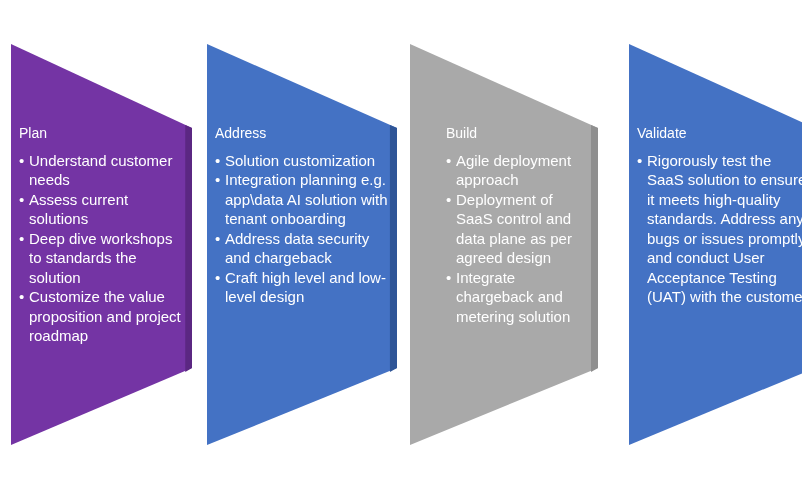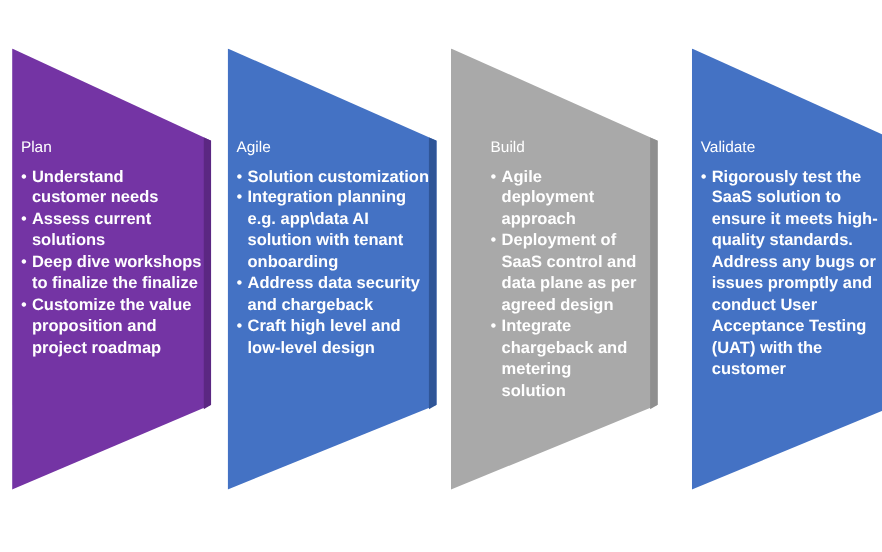--- a/index.html
+++ b/index.html
@@ -62,21 +62,20 @@
     color: #ffffff;
   }
   .marker {
     flex: none;
     width: 10px;
     line-height: 1.3;
   }
   .bullet-text {
     flex: 1 1 auto;
     min-width: 0;
-    font-weight: bold;
   }
 </style>
 </head>
 <body>
 
 <div class="canvas">
 
   <div class="col col-0">
     <svg class="shape" viewBox="0 0 188 402" preserveAspectRatio="none" aria-hidden="true">
       <polygon points="0,0 188,84 188,324 0,401" fill="#7434A4"></polygon>
@@ -88,37 +87,37 @@
         <li>
           <span class="marker">•</span>
           <span class="bullet-text">Understand customer needs</span>
         </li>
         <li>
           <span class="marker">•</span>
           <span class="bullet-text">Assess current solutions</span>
         </li>
         <li>
           <span class="marker">•</span>
-          <span class="bullet-text">Deep dive workshops to finalize the finalize</span>
+          <span class="bullet-text">Deep dive workshops to standards the solution</span>
         </li>
         <li>
           <span class="marker">•</span>
           <span class="bullet-text">Customize the value proposition and project roadmap</span>
         </li>
       </ul>
     </div>
   </div>
 
   <div class="col col-1">
     <svg class="shape" viewBox="0 0 188 402" preserveAspectRatio="none" aria-hidden="true">
       <polygon points="0,0 188,84 188,324 0,401" fill="#4472C4"></polygon>
       <polygon points="181,81 188,84 188,324 181,328" fill="#2F5597"></polygon>
     </svg>
     <div class="content">
-      <h2 class="stage-title">Agile</h2>
+      <h2 class="stage-title">Address</h2>
       <ul class="bullets">
         <li>
           <span class="marker">•</span>
           <span class="bullet-text">Solution customization</span>
         </li>
         <li>
           <span class="marker">•</span>
           <span class="bullet-text">Integration planning e.g. app\data AI solution with tenant onboarding</span>
         </li>
         <li>

